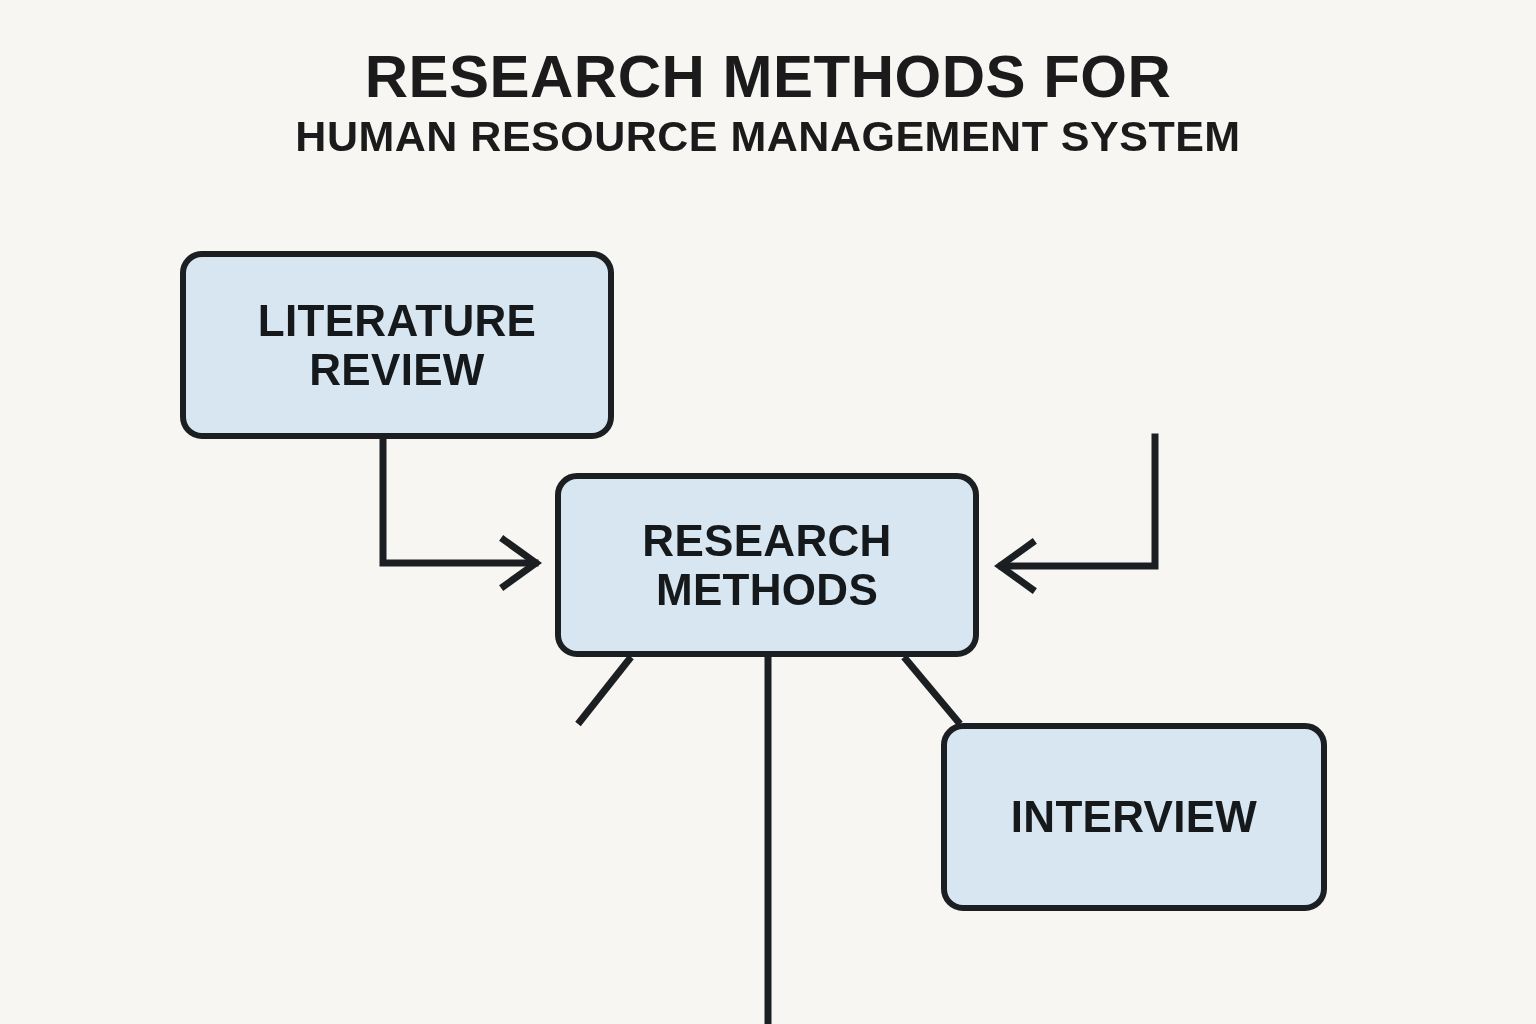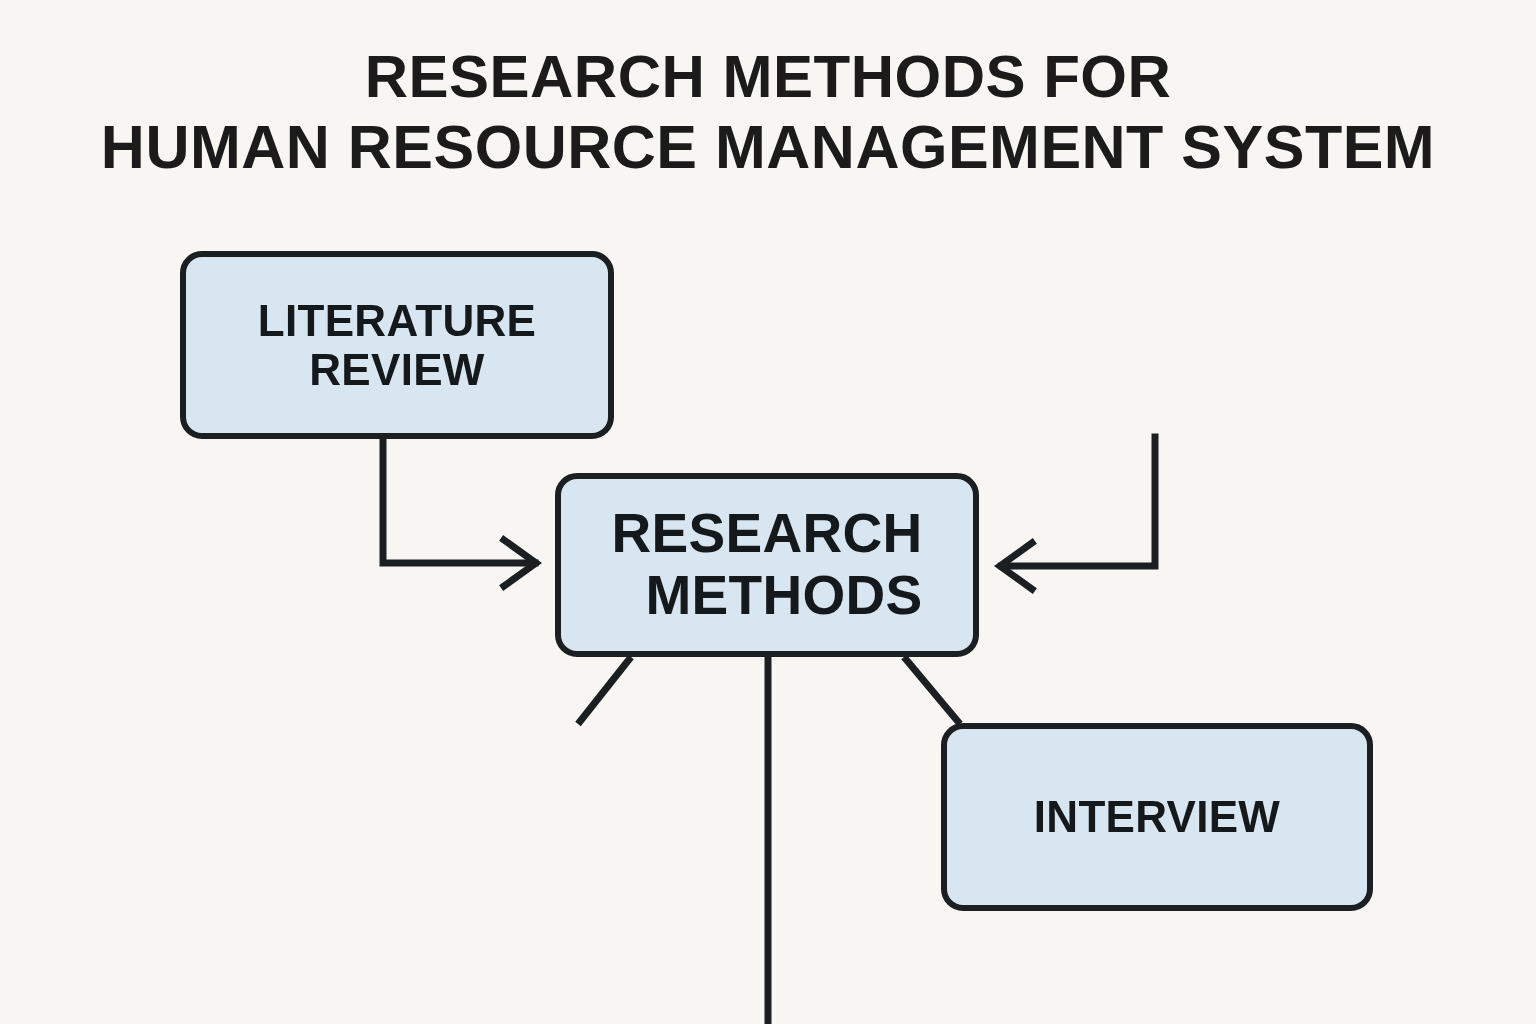--- a/index.html
+++ b/index.html
@@ -32,21 +32,21 @@
     line-height: 1.16;
     letter-spacing: 0.5px;
     text-transform: uppercase;
     font-family: "Liberation Sans", sans-serif;
   }
   .title .line {
     display: block;
     white-space: pre;
   }
   .title .line-1 { font-size: 60px; }
-  .title .line-2 { font-size: 61px; }
+  .title .line-2 { font-size: 43px; }
 
   
   #connectors {
     position: absolute;
     left: 0;
     top: 0;
     width: 1536px;
     height: 1024px;
     pointer-events: none;
   }
@@ -82,31 +82,30 @@
     margin-left: 16px;
   }
   #node-survey {
     left: 941px;  top: 251px;
     width: 432px; height: 188px;
     font-size: 44px;
   }
   #node-research-methods {
     left: 555px;  top: 473px;
     width: 424px; height: 184px;
-    font-size: 55px;
-    text-align: right;
+    font-size: 44px;
   }
   #node-case-study {
     left: 164px;  top: 723px;
     width: 434px; height: 188px;
     font-size: 44px;
   }
   #node-interview {
     left: 941px;  top: 723px;
-    width: 432px; height: 188px;
+    width: 386px; height: 188px;
     font-size: 44px;
   }
 </style>
 </head>
 <body>
 
 <div id="canvas">
 
   <div class="title">
     <span class="line line-1">RESEARCH METHODS FOR</span>

